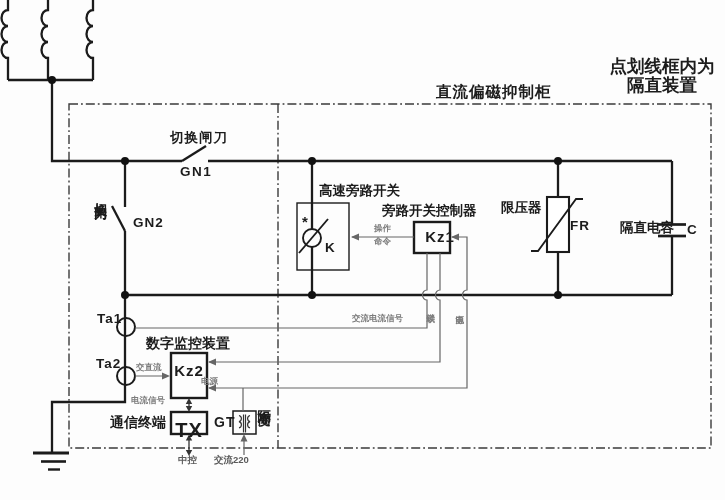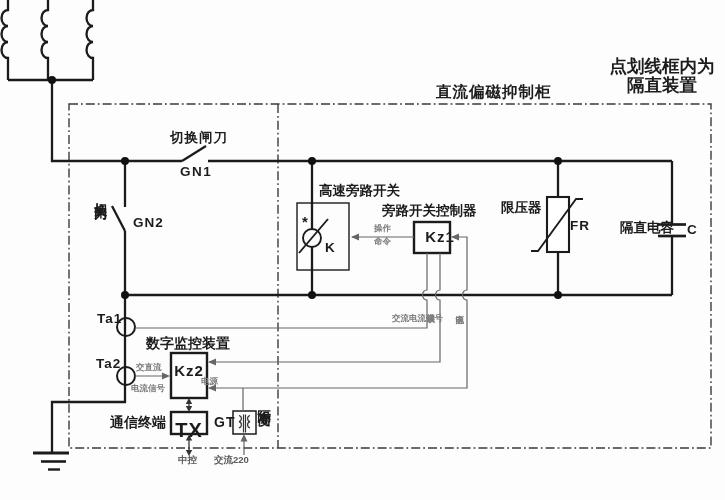--- a/index.html
+++ b/index.html
@@ -155,29 +155,29 @@
 
   <div class="l" style="left:501px;top:201px;font-size:13.5px;">限压器</div>
   <div class="l" style="left:570px;top:219px;font-size:13.5px;letter-spacing:1px;">FR</div>
 
   <div class="l" style="left:600px;top:221px;font-size:13.5px;padding-left:20px;">隔直电容</div>
   <div class="l" style="left:687px;top:223px;font-size:13.5px;">C</div>
 
   <div class="l" style="left:97px;top:312px;font-size:13.5px;letter-spacing:1px;">Ta1</div>
   <div class="l" style="left:96px;top:357px;font-size:13.5px;letter-spacing:1px;">Ta2</div>
 
-  <div class="t" style="left:392px;top:314px;">交流电流信号</div>
+  <div class="t" style="left:352px;top:314px;">交流电流信号</div>
   <div class="t v" style="left:426px;top:307px;">联锁</div>
   <div class="t v" style="left:455px;top:308px;">电源</div>
 
   <div class="l" style="left:146px;top:336px;font-size:14px;">数字监控装置</div>
   <div class="l boxlbl" style="left:171px;top:353px;width:36px;height:36px;font-size:15px;letter-spacing:1px;">Kz2</div>
 
   <div class="t" style="left:136px;top:363px;">交直流</div>
-  <div class="t" style="left:131px;top:384px;">电流信号</div>
+  <div class="t" style="left:131px;top:396px;">电流信号</div>
   <div class="t" style="left:201px;top:377px;">电源</div>
 
   <div class="l" style="left:110px;top:415px;font-size:14px;">通信终端</div>
   <div class="l boxlbl" style="left:171px;top:412px;width:36px;height:35px;font-size:20px;letter-spacing:1px;">TX</div>
 
   <div class="l" style="left:214px;top:415px;font-size:14px;letter-spacing:1px;">GT</div>
   <div class="l v" style="left:256px;top:400px;font-size:13.5px;letter-spacing:1px;">隔离变</div>
 
   <div class="t" style="left:178px;top:455px;font-size:9.5px;color:#5a5a5a;">中控</div>
   <div class="t" style="left:214px;top:455px;font-size:9.5px;color:#5a5a5a;">交流220</div>

